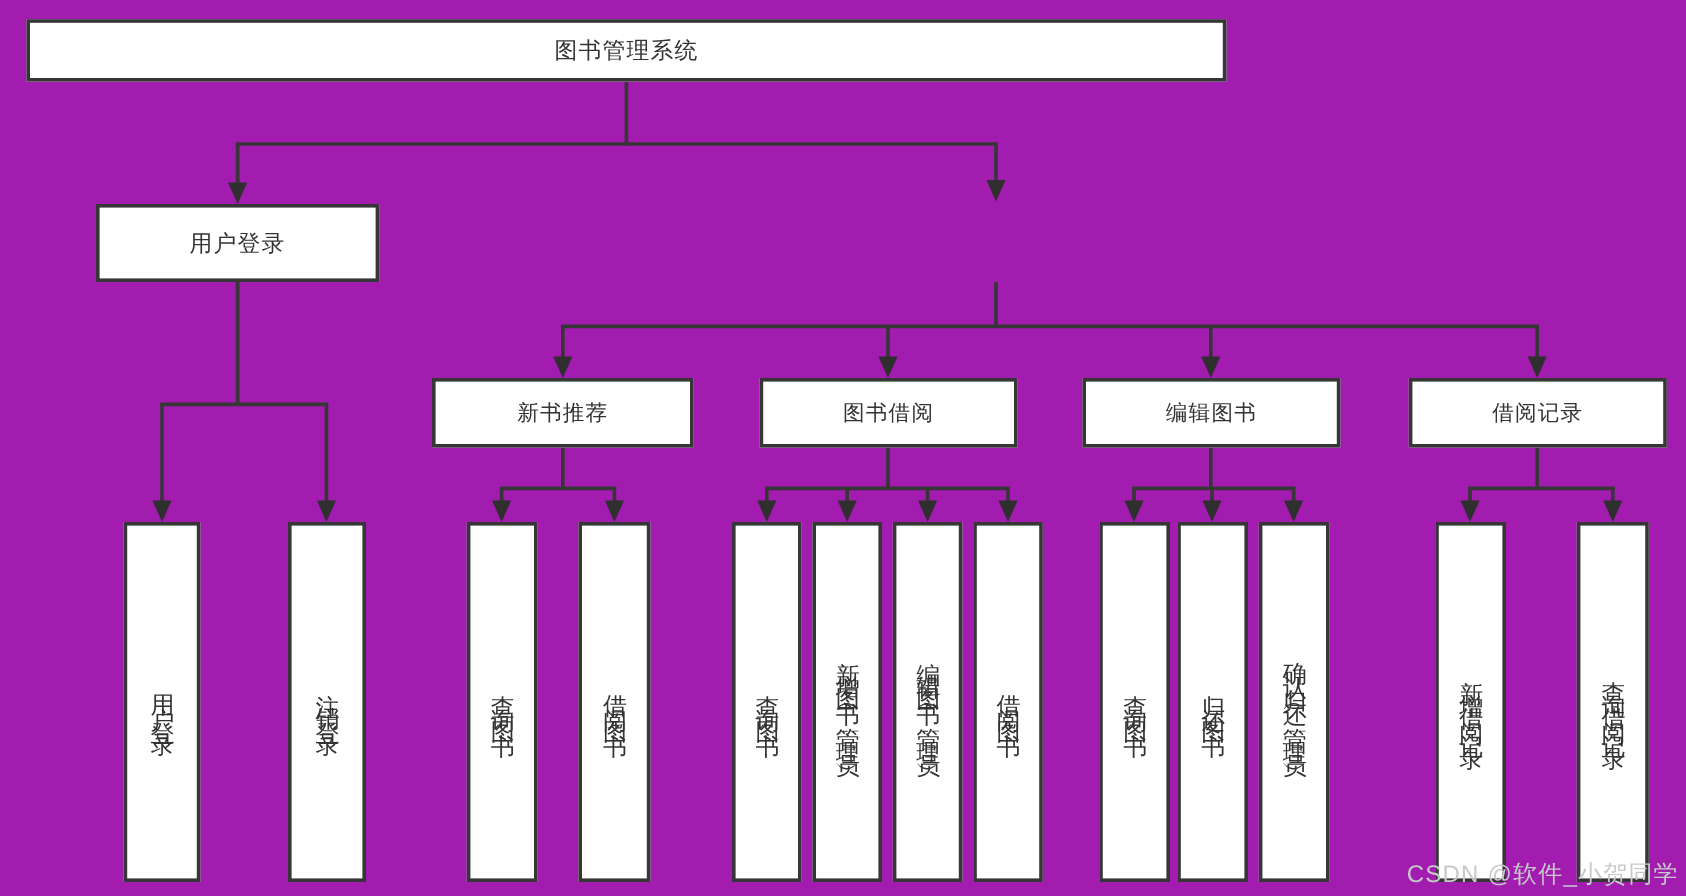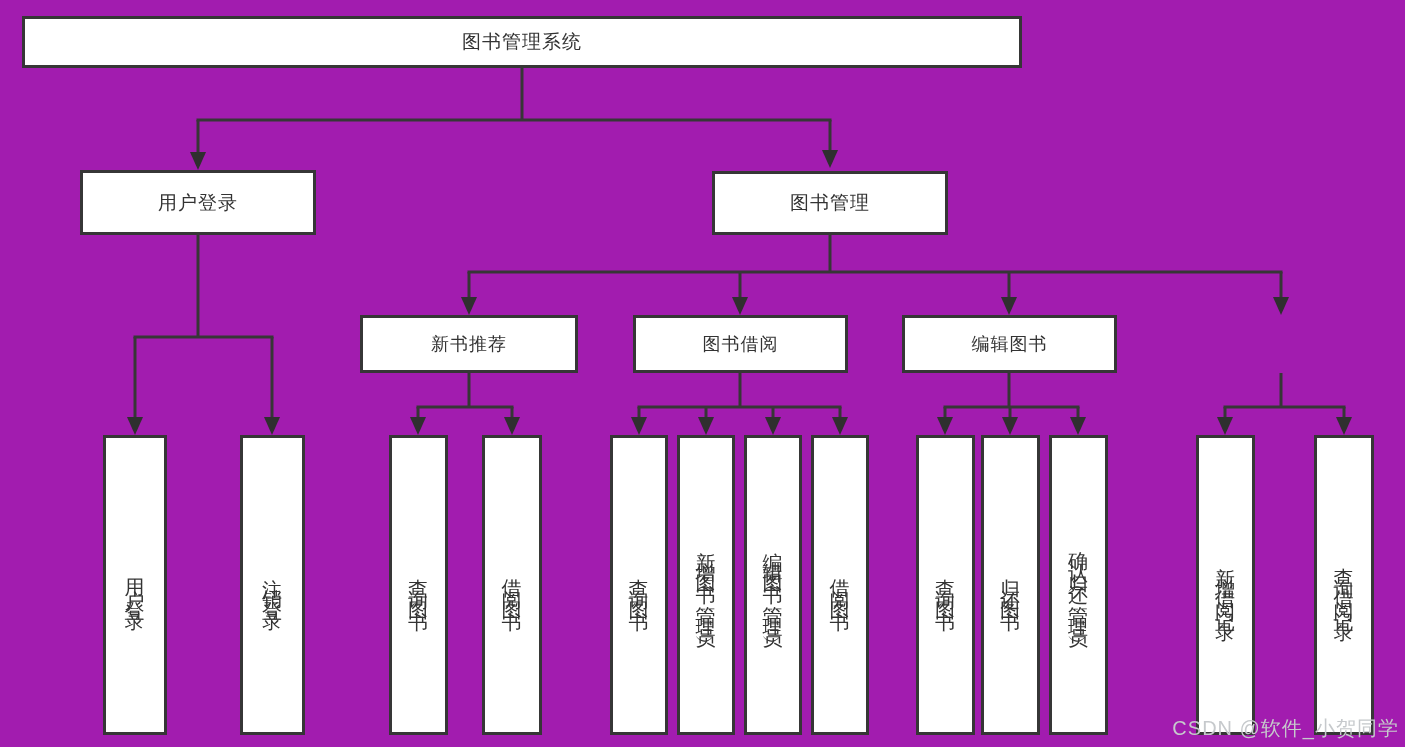--- a/index.html
+++ b/index.html
@@ -114,32 +114,32 @@
     </g>
   </svg>
 
   <div class="box h root" style="left:22px;top:16px;width:1000px;height:52px">
     <span>图书管理系统</span>
   </div>
 
   <div class="box h" style="left:80px;top:170px;width:236px;height:65px">
     <span>用户登录</span>
   </div>
-  <div class="box h" style="left:712px;top:171px;width:236px;height:64px">
-    <span>图书管理</span>
-  </div>
 
   <div class="box h l3" style="left:633px;top:315px;width:215px;height:58px">
     <span>图书借阅</span>
   </div>
   <div class="box h l3" style="left:360px;top:315px;width:218px;height:58px">
     <span>新书推荐</span>
   </div>
   <div class="box h l3" style="left:902px;top:315px;width:215px;height:58px">
     <span>编辑图书</span>
+  </div>
+  <div class="box h l3" style="left:1174px;top:315px;width:215px;height:58px">
+    <span>借阅记录</span>
   </div>
 
   <div class="box v" style="left:103px;top:435px;width:64px;height:300px">
     <span class="vtext">用户登录</span>
   </div>
   <div class="box v" style="left:240px;top:435px;width:65px;height:300px">
     <span class="vtext">注销登录</span>
   </div>
 
   <div class="box v" style="left:389px;top:435px;width:59px;height:300px">

